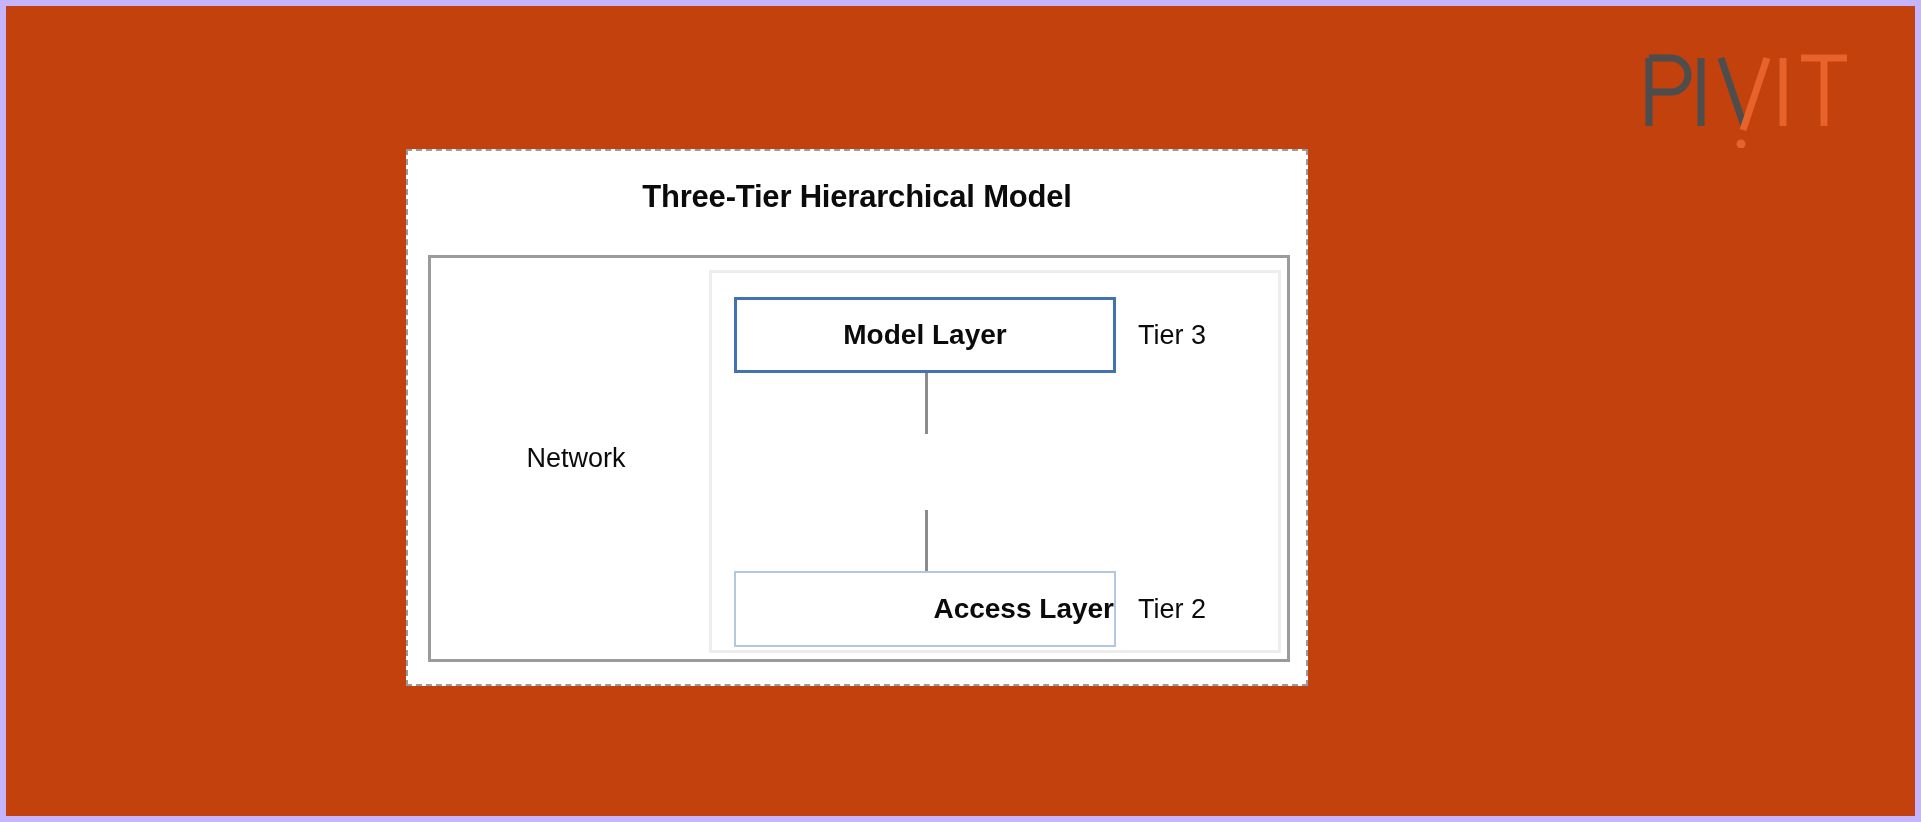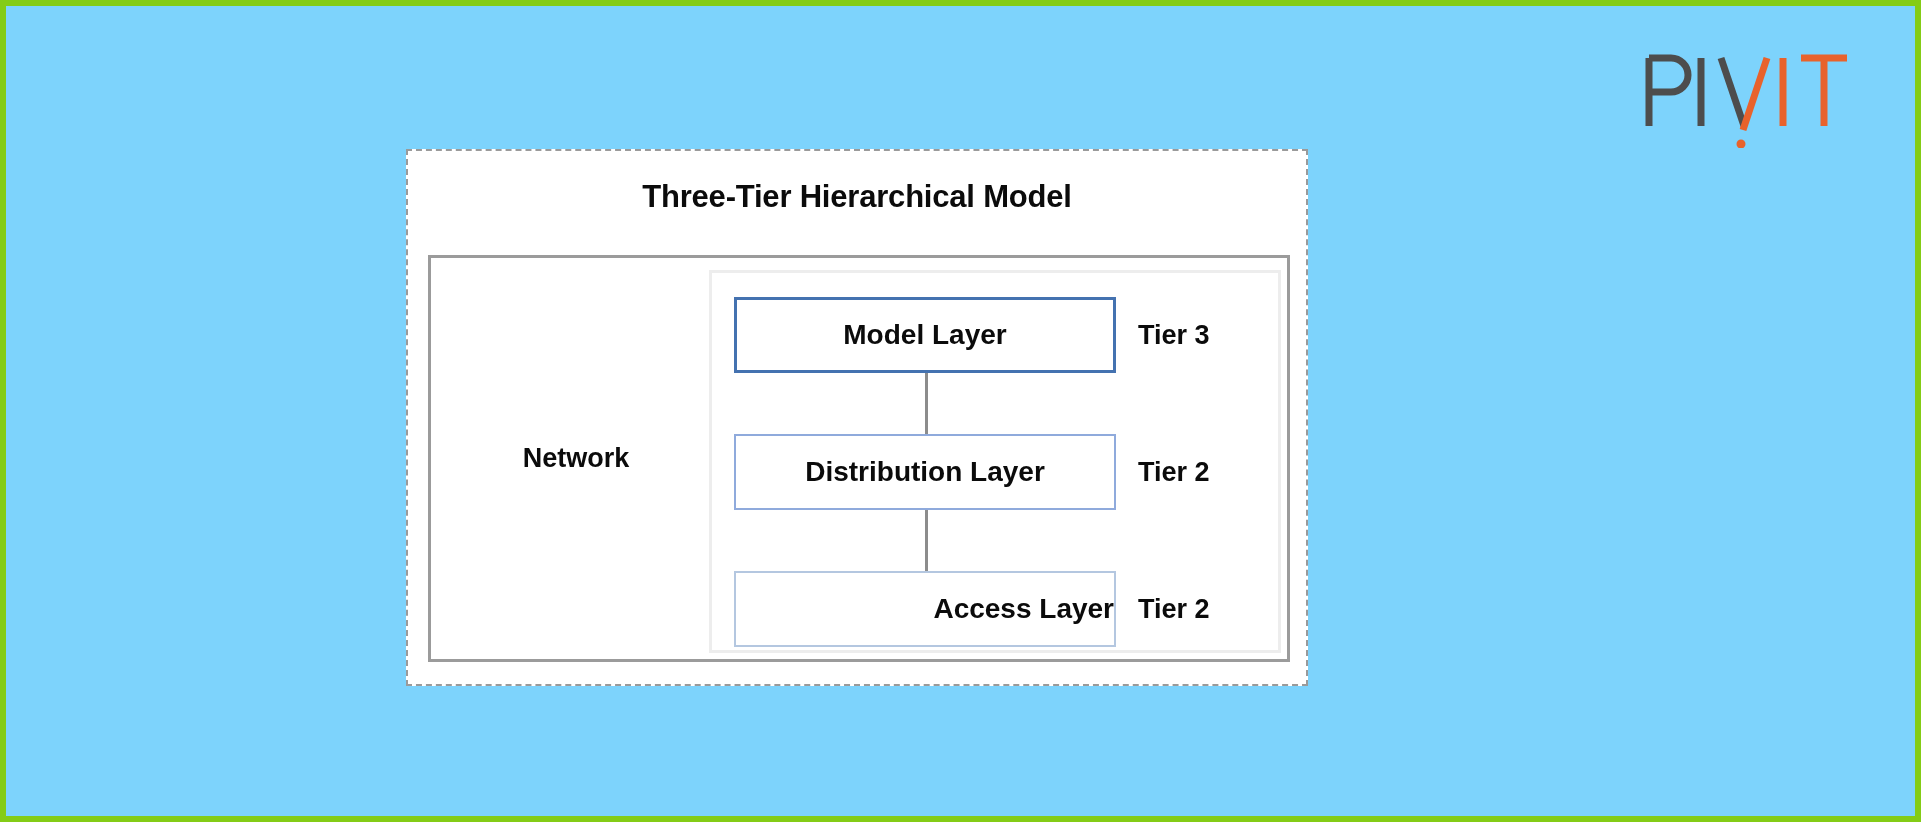--- a/index.html
+++ b/index.html
@@ -13,22 +13,22 @@
     font-family: "Liberation Sans", sans-serif;
     overflow: hidden;
   }
 
   
   #page {
     position: relative;
     width: 1921px;
     height: 822px;
     box-sizing: border-box;
-    border: 6px solid #84cc16;
-    background: #7dd3fc;
+    border: 6px solid #c4b5fd;
+    background: #c2410c;
   }
 
   
   #logo {
     position: absolute;
     top: 46px;
     right: 62px;
     width: 210px;
     height: 96px;
   }
@@ -73,21 +73,21 @@
   #network-label {
     position: absolute;
     left: 40px;
     top: 0;
     bottom: 0;
     width: 210px;
     display: flex;
     align-items: center;
     justify-content: center;
     font-size: 27px;
-    font-weight: bold;
+    font-weight: normal;
     color: #0b0b0b;
   }
 
   
   #tier-container {
     position: absolute;
     left: 278px;
     top: 12px;
     width: 572px;
     height: 383px;
@@ -122,21 +122,21 @@
     font-weight: bold;
     color: #0b0b0b;
   }
   .layer-core         { border: 3px solid #4472b0; }
   .layer-distribution { border: 2px solid #8faadc; }
   .layer-access       { border: 2px solid #b4c7e0; justify-content: flex-end; }
 
   .tier-label {
     margin-left: 22px;
     font-size: 27px;
-    font-weight: bold;
+    font-weight: normal;
     color: #0b0b0b;
     white-space: nowrap;
   }
 
   
   .connector {
     position: absolute;
     left: 213px;
     width: 3px;
     background: #8c8c8c;
@@ -182,26 +182,20 @@
         <div class="connector" id="connector-core-distribution"></div>
         <div class="connector" id="connector-distribution-access"></div>
 
         <div class="tier-row" id="tier-row-3">
           <div class="layer-box layer-core">
             <span>Model Layer</span>
           </div>
           <div class="tier-label">Tier 3</div>
         </div>
 
-        <div class="tier-row" id="tier-row-2">
-          <div class="layer-box layer-distribution">
-            <span>Distribution Layer</span>
-          </div>
-          <div class="tier-label">Tier 2</div>
-        </div>
 
         <div class="tier-row" id="tier-row-1">
           <div class="layer-box layer-access">
             <span>Access Layer</span>
           </div>
           <div class="tier-label">Tier 2</div>
         </div>
 
       </div>
     </div>

